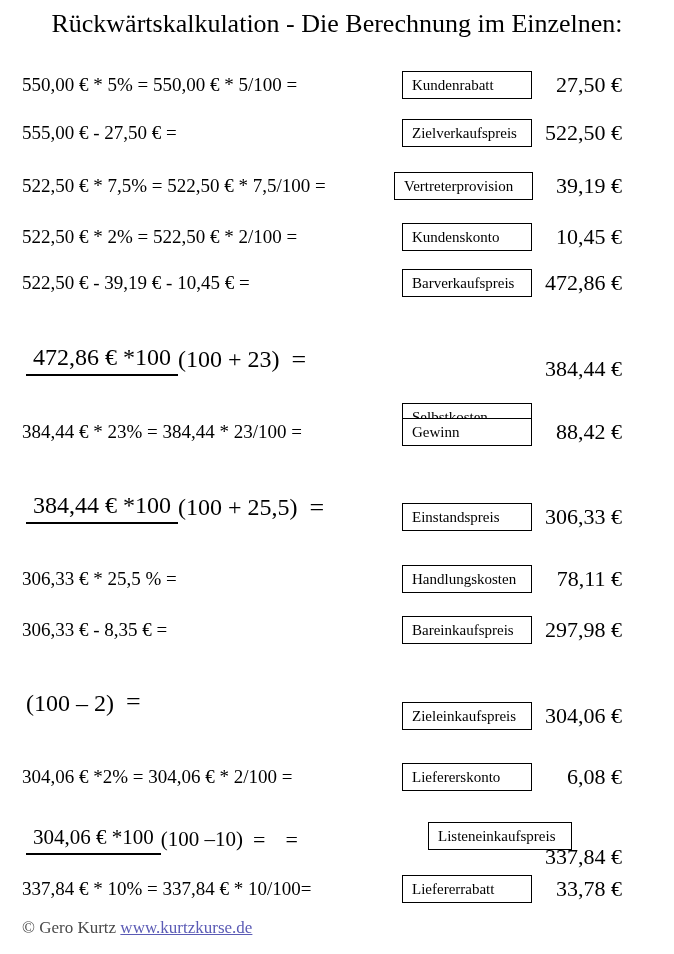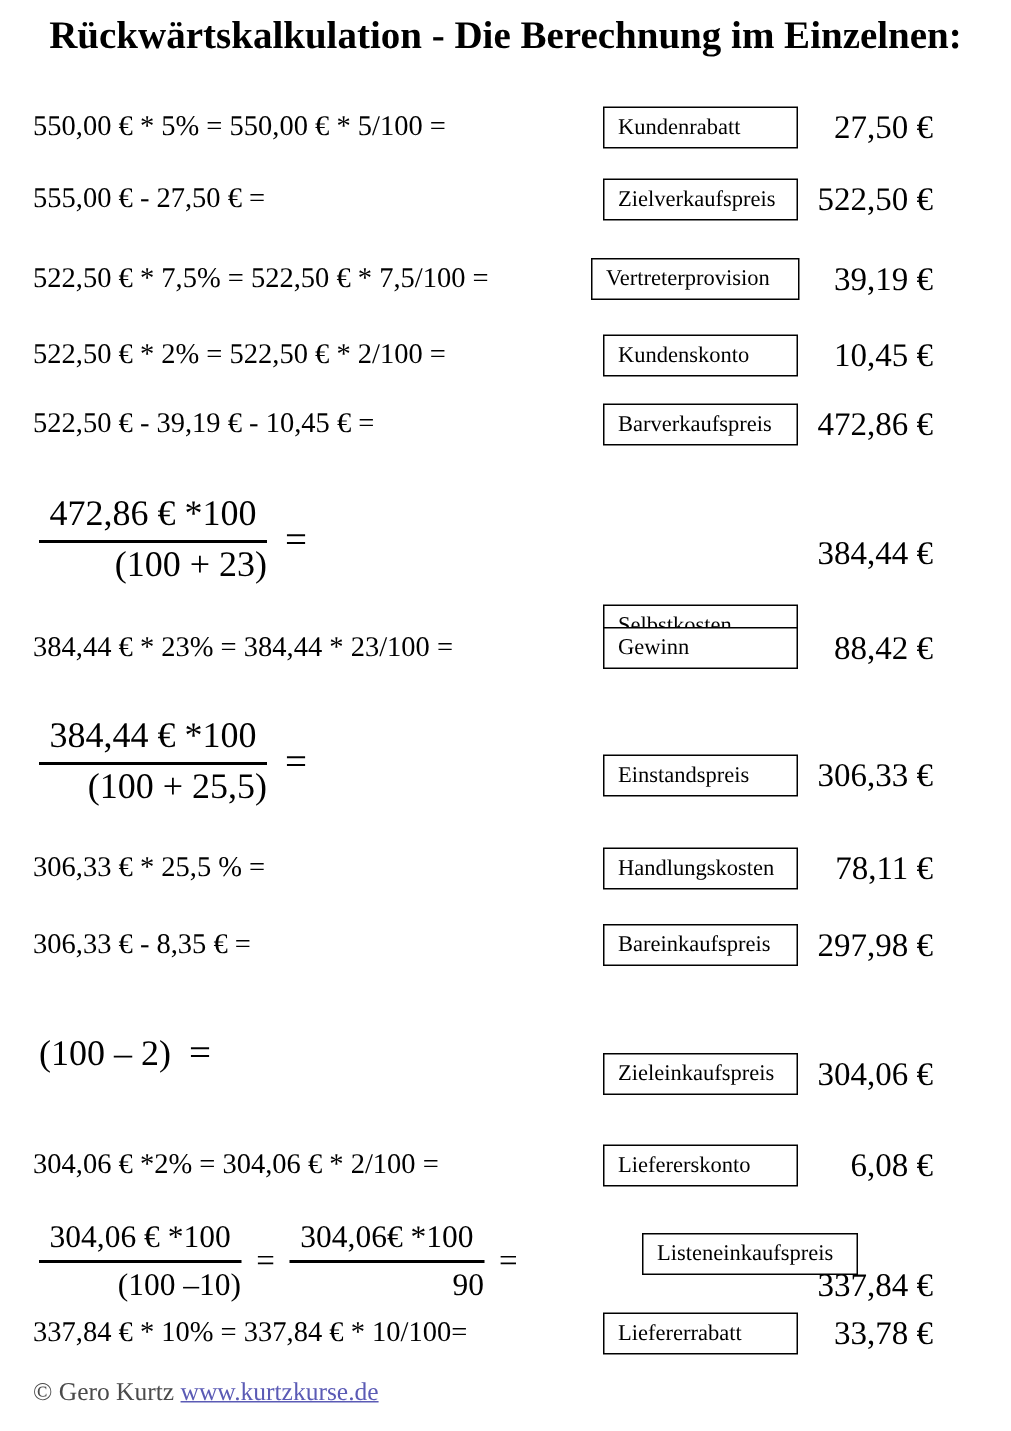--- a/index.html
+++ b/index.html
@@ -6,21 +6,21 @@
   .page{
     position:relative;
     width:674px;height:954px;
     background:#ffffff;
     font-family:"Liberation Serif", serif;
     color:#000;
     overflow:hidden;
   }
   .title{
     position:absolute;top:9px;left:0;width:100%;
-    text-align:center;font-size:26px;font-weight:bold;margin:0;
+    text-align:center;font-size:26px;font-weight:normal;margin:0;
     white-space:nowrap;
   }
   .row{position:absolute;left:0;width:674px;}
   .row.simple{height:40px;}
   .formula{
     position:absolute;left:22px;top:50%;transform:translateY(-50%);
     font-size:19px;white-space:nowrap;
   }
   .labelbox{
     position:absolute;left:402px;top:50%;transform:translateY(-50%);
@@ -32,21 +32,21 @@
   .labelbox.wider{left:390px;width:144px;margin-left:38px;}
   .value{
     position:absolute;right:52px;top:50%;transform:translateY(-50%);
     font-size:22px;white-space:nowrap;text-align:right;
   }
   .fracrow{height:80px;}
   .fracformula{
     position:absolute;left:26px;top:0;height:100%;
     display:flex;align-items:center;
   }
-  .frac{display:inline-flex;flex-direction:column;align-items:flex-end;}
+  .frac{display:inline-flex;flex-direction:row;align-items:flex-start;}
   .frac .num{font-size:24px;padding:0 7px 3px;border-bottom:2px solid #000;white-space:nowrap;}
   .frac .den{font-size:24px;padding-top:2px;white-space:nowrap;}
   .eq{font-size:26px;margin-left:12px;}
   .row13 .frac .num,.row13 .frac .den{font-size:21px;}
   .row13 .eq{font-size:22px;margin:0 0 0 10px;}
   .row13 .eq.mid{margin-right:10px;}
   
   .pos-abs{transform:translateY(-50%);margin-top:48px;}
   .footer{
     position:absolute;left:22px;top:918px;
@@ -150,24 +150,20 @@
     <div class="value">6,08 €</div>
   </div>
 
   <div class="row fracrow row13" style="top:798px;height:84px">
     <div class="fracformula">
       <span class="frac">
         <span class="num">304,06 € *100</span>
         <span class="den">(100 –10)</span>
       </span>
       <span class="eq mid">=</span>
-      <span class="frac">
-        <span class="num">304,06€ *100</span>
-        <span class="den">90</span>
-      </span>
       <span class="eq">=</span>
     </div>
     <div class="labelbox wider" style="top:38px">Listeneinkaufspreis</div>
     <div class="value" style="top:59px">337,84 €</div>
   </div>
 
   <div class="row simple" style="top:869px">
     <div class="formula">337,84 € * 10% = 337,84 € * 10/100=</div>
     <div class="labelbox">Liefererrabatt</div>
     <div class="value">33,78 €</div>

